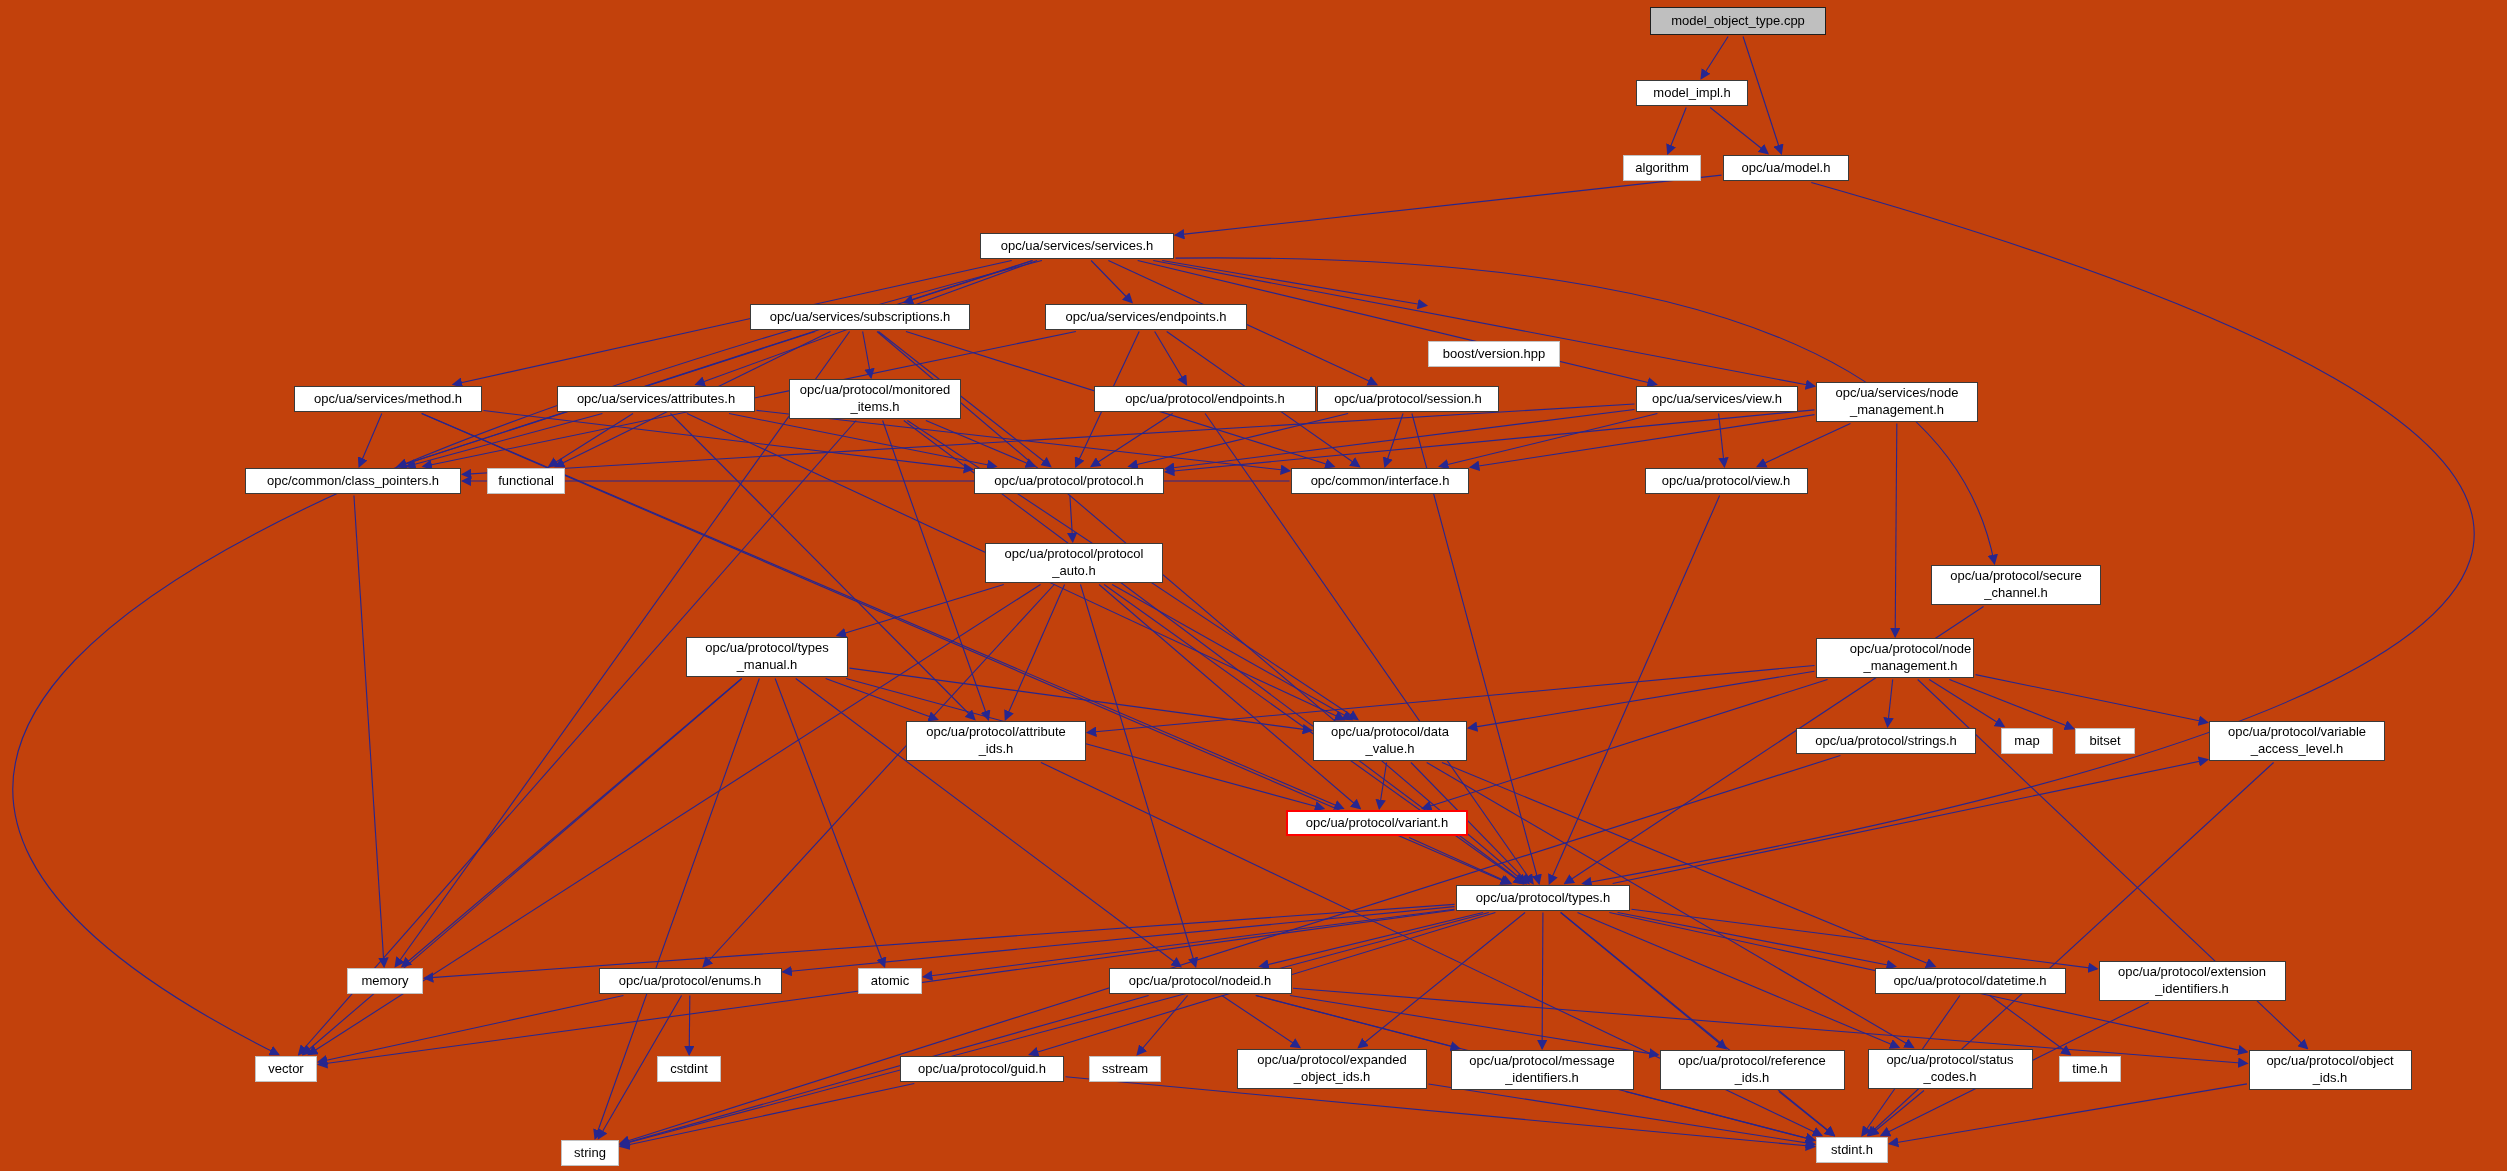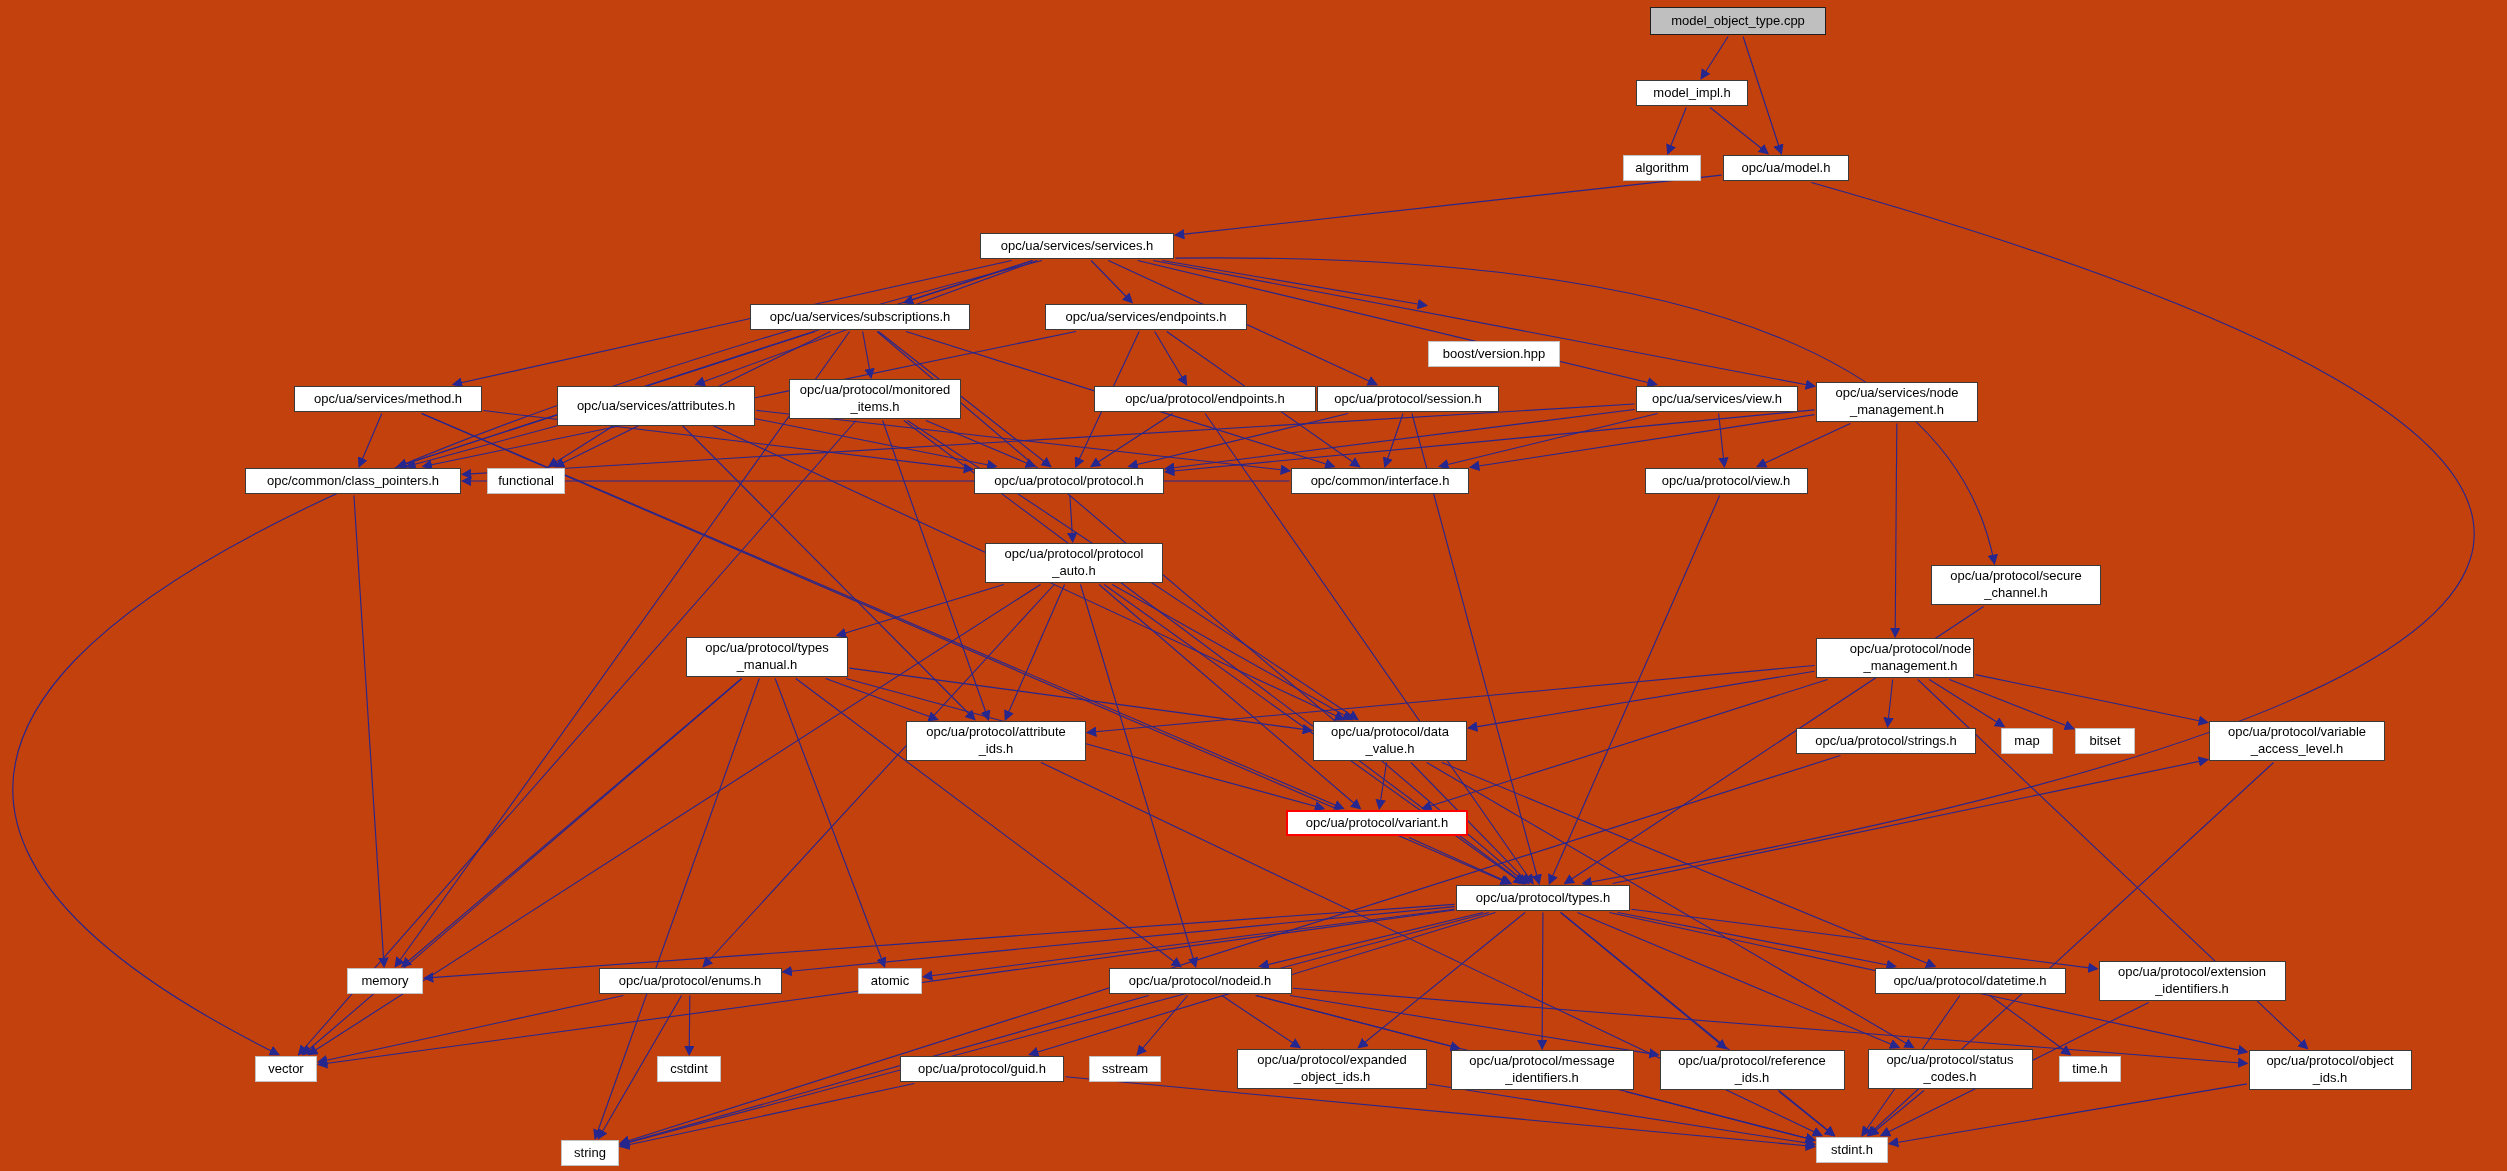--- a/index.html
+++ b/index.html
@@ -160,21 +160,21 @@
   <div id="graph-nodes">
       <div class="node root" style="left: 1650px; top: 7px; width: 176px; height: 28px;">model_object_type.cpp</div>
       <div class="node project" style="left: 1636px; top: 80px; width: 112px; height: 26px;">model_impl.h</div>
       <div class="node system" style="left: 1623px; top: 155px; width: 78px; height: 26px;">algorithm</div>
       <div class="node project" style="left: 1723px; top: 155px; width: 126px; height: 26px;">opc/ua/model.h</div>
       <div class="node project" style="left: 980px; top: 233px; width: 194px; height: 26px;">opc/ua/services/services.h</div>
       <div class="node project" style="left: 750px; top: 304px; width: 220px; height: 26px;">opc/ua/services/subscriptions.h</div>
       <div class="node project" style="left: 1045px; top: 304px; width: 202px; height: 26px;">opc/ua/services/endpoints.h</div>
       <div class="node system" style="left: 1428px; top: 304px; width: 132px; height: 26px; margin-top: 37px;">boost/version.hpp</div>
       <div class="node project" style="left: 294px; top: 386px; width: 188px; height: 26px;">opc/ua/services/method.h</div>
-      <div class="node project" style="left: 557px; top: 386px; width: 198px; height: 40px;">opc/ua/services/attributes.h</div>
+      <div class="node project" style="left: 557px; top: 386px; width: 198px; height: 26px;">opc/ua/services/attributes.h</div>
       <div class="node project" style="left: 789px; top: 379px; width: 172px; height: 40px;">opc/ua/protocol/monitored
 _items.h</div>
       <div class="node project" style="left: 1094px; top: 386px; width: 222px; height: 26px; text-align: right;">opc/ua/protocol/endpoints.h</div>
       <div class="node project" style="left: 1317px; top: 386px; width: 182px; height: 26px;">opc/ua/protocol/session.h</div>
       <div class="node project" style="left: 1636px; top: 386px; width: 162px; height: 26px;">opc/ua/services/view.h</div>
       <div class="node project" style="left: 1816px; top: 382px; width: 162px; height: 40px;">opc/ua/services/node
 _management.h</div>
       <div class="node project" style="left: 245px; top: 468px; width: 216px; height: 26px;">opc/common/class_pointers.h</div>
       <div class="node system" style="left: 487px; top: 468px; width: 78px; height: 26px;">functional</div>
       <div class="node project" style="left: 974px; top: 468px; width: 190px; height: 26px;">opc/ua/protocol/protocol.h</div>

